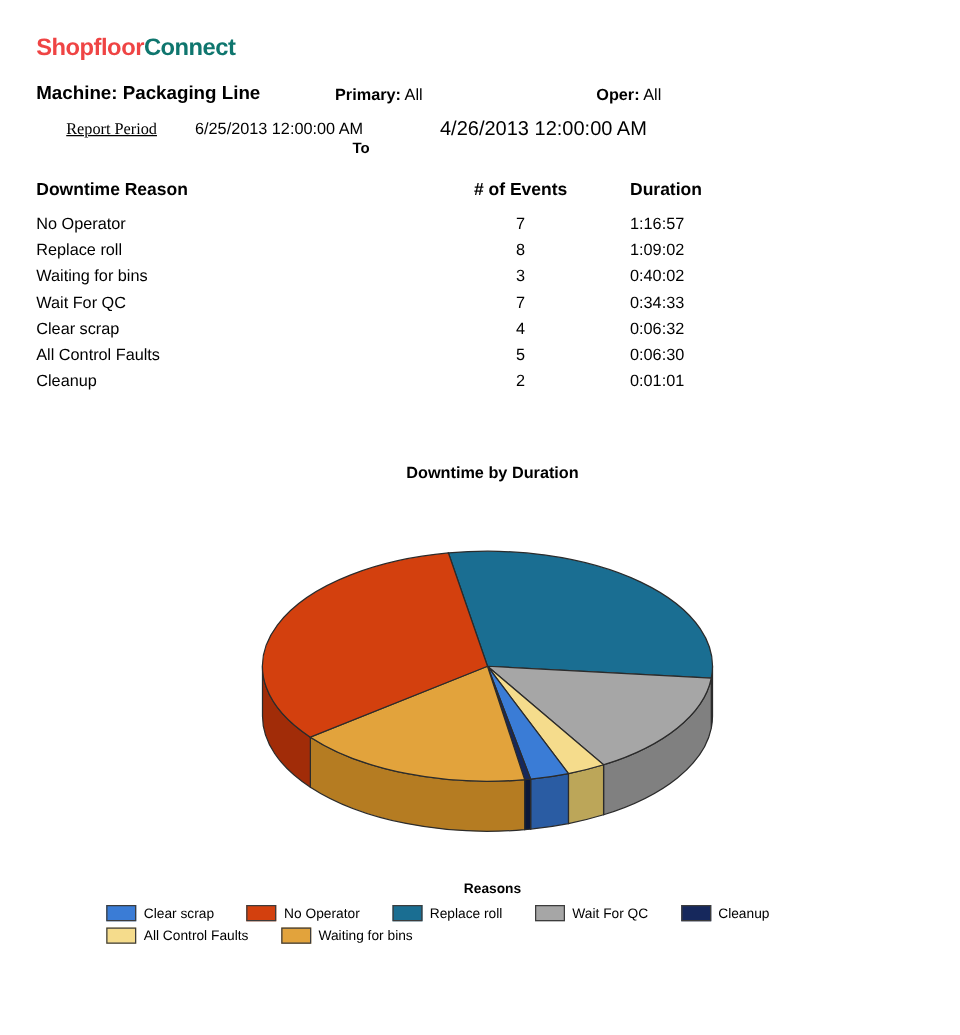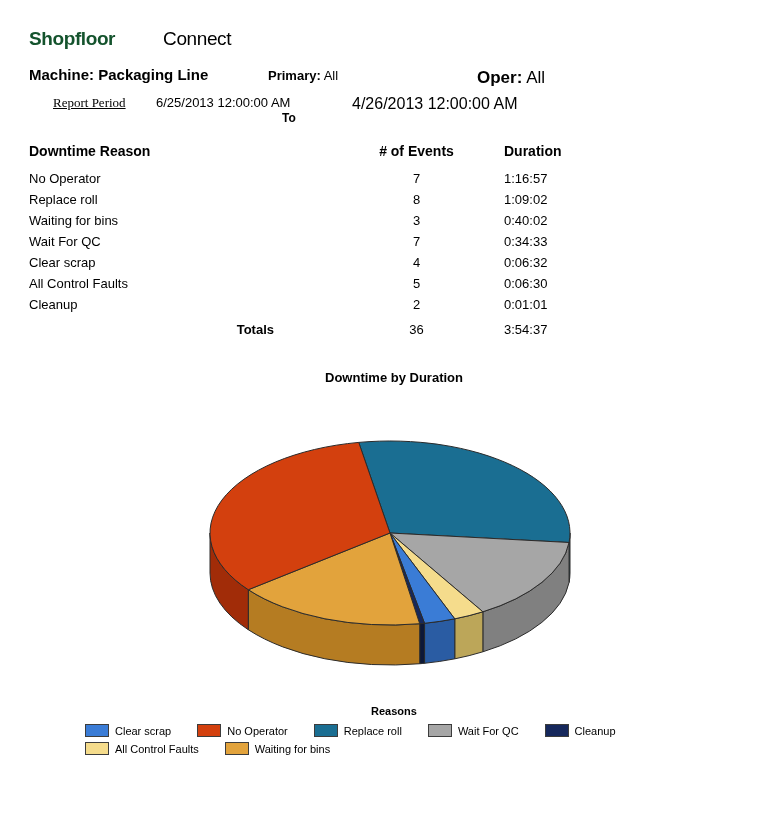--- a/index.html
+++ b/index.html
@@ -23,22 +23,22 @@
   }
   .logo {
     position: absolute;
     left: 29px;
     top: 28px;
     font-size: 19px;
     font-weight: bold;
     letter-spacing: -0.4px;
     white-space: nowrap;
   }
-  .logo .logo-shopfloor { color: #14532d; }
-  .logo .logo-connect { color: #000000; font-weight: normal; margin-left: 48px; }
+  .logo .logo-shopfloor { color: #ef4444; }
+  .logo .logo-connect { color: #0f766e; font-weight: bold; }
 
   .report-title {
     position: absolute;
     left: 0;
     right: 0;
     top: 31px;
     text-align: center;
     font-size: 15px;
     font-weight: bold;
     padding-left: 58px;
@@ -65,21 +65,21 @@
     left: 268px;
     top: 2px;
     font-size: 13px;
     white-space: nowrap;
   }
   .primary-label b, .oper-label b { font-weight: bold; }
   .oper-label {
     position: absolute;
     left: 477px;
     top: 2px;
-    font-size: 17px;
+    font-size: 13px;
     white-space: nowrap;
   }
 
   
   .period-row {
     position: absolute;
     left: 0;
     top: 95px;
     width: 768px;
     height: 34px;
@@ -285,25 +285,20 @@
         </tr>
         <tr>
           <td class="col-reason">All Control Faults</td>
           <td class="col-events">5</td>
           <td class="col-duration">0:06:30</td>
         </tr>
         <tr>
           <td class="col-reason">Cleanup</td>
           <td class="col-events">2</td>
           <td class="col-duration">0:01:01</td>
-        </tr>
-        <tr class="totals-row">
-          <td class="col-reason">Totals</td>
-          <td class="col-events">36</td>
-          <td class="col-duration">3:54:37</td>
         </tr>
       </tbody>
   </table>
 </div>
 
 <div class="chart-title">Downtime by Duration</div>
 
 <div class="pie-area">
   <svg id="pie-svg" width="420" height="265" viewBox="0 0 420 265">
       <path d="M 380 118 A 180 92 0 0 1 379.038099365805 127.49840527301113 L 379.038099365805 167.49840527301114 A 180 92 0 0 0 380 158 Z" fill="#145571" stroke="#2b2b2b" stroke-width="1"></path>

